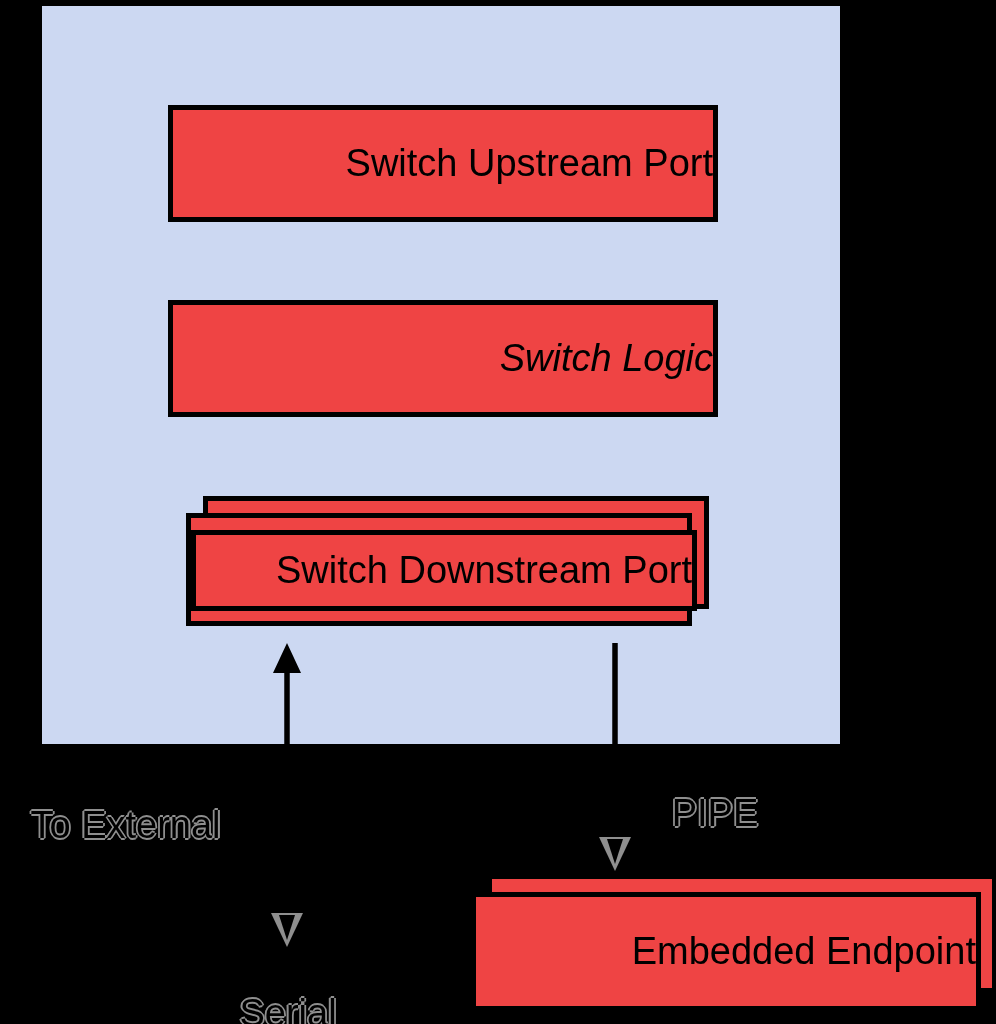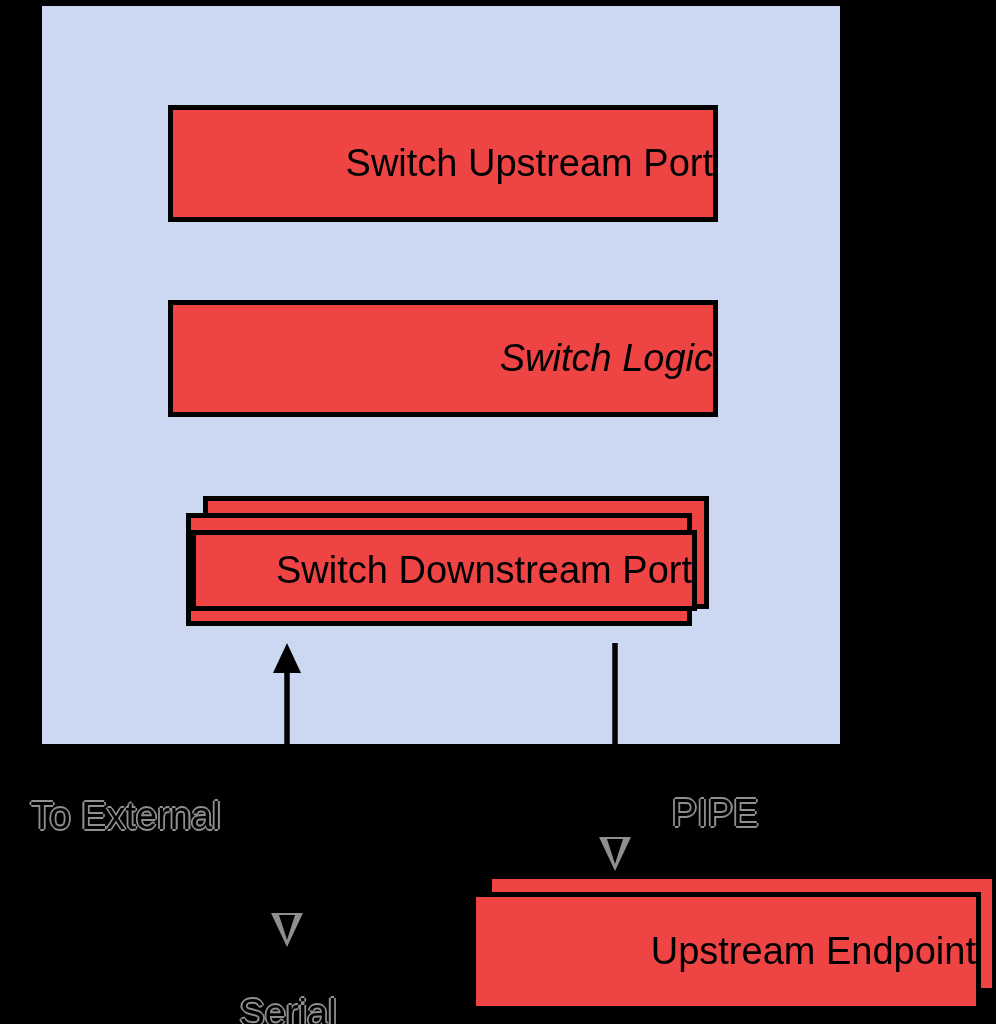--- a/index.html
+++ b/index.html
@@ -22,21 +22,21 @@
     display:flex;align-items:center;justify-content:flex-end;
     font-size:38px;color:#000;white-space:nowrap;
   }
   .overlay{position:absolute;left:0;top:0;width:996px;height:1024px;pointer-events:none;}
   .ghost{
     position:absolute;color:#000;font-size:38px;line-height:48px;text-align:center;
     text-shadow:-1.8px 0 #8f8f8f, 1.8px 0 #8f8f8f, 0 -1.8px #8f8f8f, 0 1.8px #8f8f8f,
                 -1.2px -1.2px #5d5d5d, 1.2px 1.2px #5d5d5d;
     white-space:nowrap;
   }
-  .ghost .ln{display:block;}
+  .ghost .ln{display:block;margin-top:9px;}
 </style>
 </head>
 <body>
 
 <div id="canvas">
 
   <div class="switch-container" style="background-color: rgb(204, 216, 242);"></div>
 
   <div class="node" style="left:168px;top:105px;width:550px;height:117px;">
     <span>Switch Upstream Port</span>
@@ -50,21 +50,21 @@
     <div class="node" style="left:203px;top:496px;width:506px;height:113px;"></div>
     <div class="node" style="left:186px;top:513px;width:506px;height:113px;"></div>
     <div class="node" style="left:169px;top:530px;width:506px;height:81px;margin-left:22px;">
       <span>Switch Downstream Port</span>
     </div>
   </div>
 
   <div>
     <div class="node" style="left:487px;top:874px;width:510px;height:119px;"></div>
     <div class="node" style="left:471px;top:892px;width:510px;height:119px;">
-      <span>Upstream Endpoint</span>
+      <span>Embedded Endpoint</span>
     </div>
   </div>
 
   <svg class="overlay" viewBox="0 0 996 1024" xmlns="http://www.w3.org/2000/svg">
 
     <line x1="287" y1="666" x2="287" y2="914" stroke-width="5.5" stroke="#000000"></line>
     <polygon points="287,643 273,673 301,673" fill="#000000"></polygon>
     <polygon points="271,913 303,913 287,947" fill="#8f8f8f"></polygon>
     <polygon points="279,915 295,915 287,940" fill="#000000"></polygon>
 

